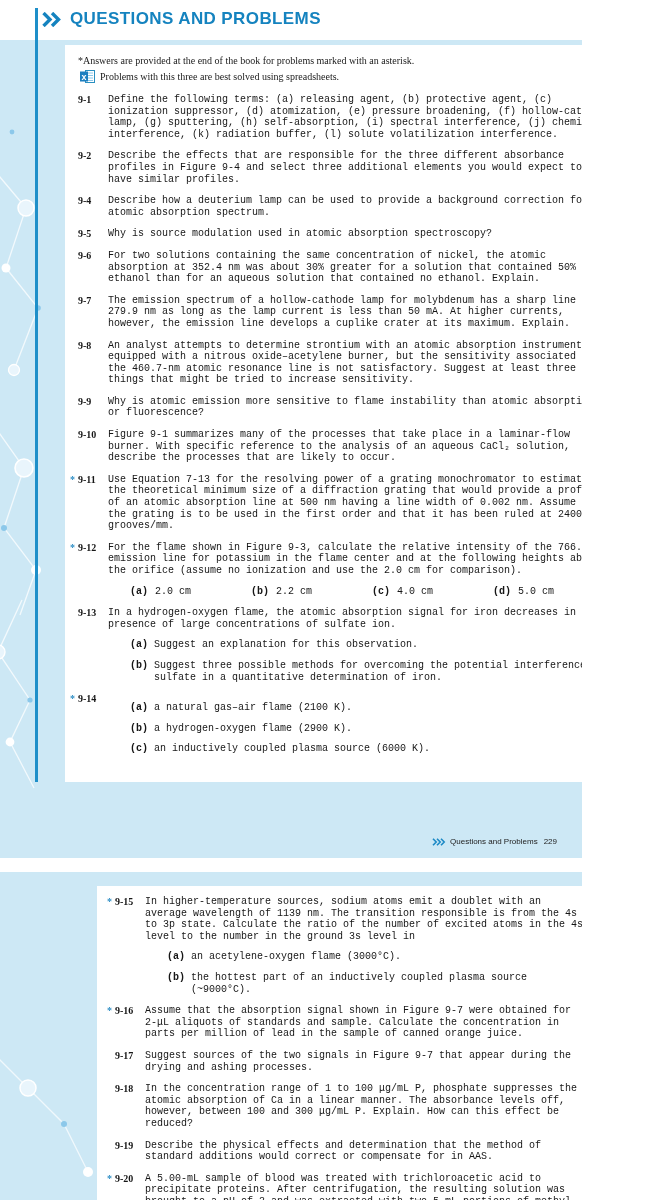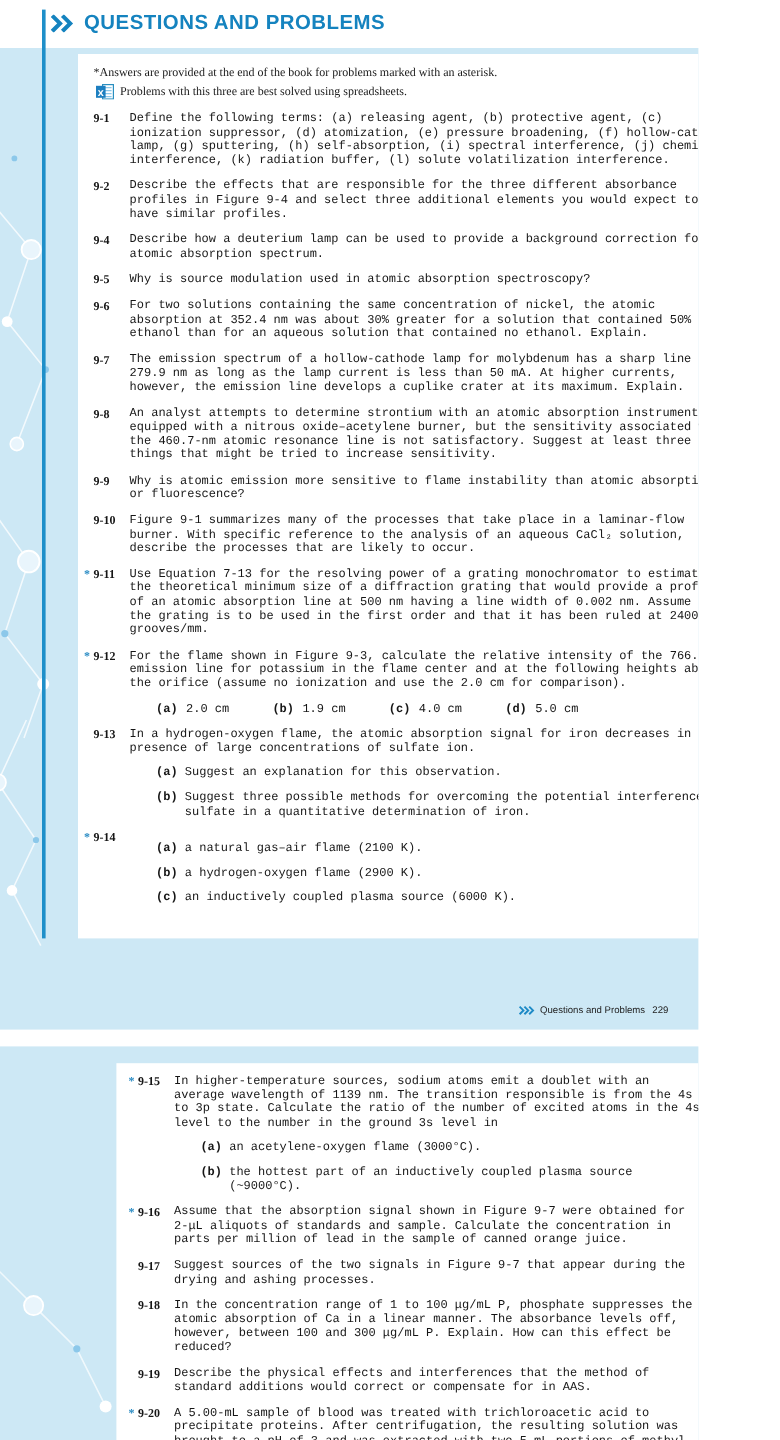--- a/index.html
+++ b/index.html
@@ -28,21 +28,21 @@
   .note { font-size:10px; line-height:13px; color:#1a1a1a; }
   .note-icon-row { display:flex; align-items:center; gap:5px; margin-top:3px; margin-left:2px; }
   .notes-wrap { margin-bottom:11px; }
 
   .problem { display:flex; margin-bottom:10px; font-size:10px; line-height:11.6px; color:#161616; }
   .p-num { width:30px; flex:none; font-weight:bold; position:relative; white-space:nowrap; }
   .p-star { position:absolute; left:-8px; color:#2b8cc4; font-weight:bold; }
   .p-body { flex:1;font-family:Liberation Mono, monospace; }
   .subs-block .subitem { display:flex; margin-top:9px; margin-left:22px; }
   .subs-block .sub-label { width:24px; flex:none; font-weight:bold; }
-  .subs-inline { display:flex; margin-top:9px; margin-left:22px; }
+  .subs-inline { display:flex; margin-top:9px; margin-left:22px;gap:24px; }
   .subs-inline .subitem { width:97px; flex:none; }
   .subs-inline .sub-label { font-weight:bold; margin-right:7px; }
 
   .footer { position:absolute; top:837px; right:25px; display:flex; align-items:center; gap:4px;
             font-family:"Liberation Sans","DejaVu Sans",sans-serif; font-size:8px; color:#222222; }
   .footer .page-num { font-weight:normal; margin-left:2px; }
 </style>
 </head>
 <body>
 
@@ -170,21 +170,21 @@
           <div class="p-body">
             <div class="p-text">Use Equation 7-13 for the resolving power of a grating monochromator to estimate the theoretical minimum size of a diffraction grating that would provide a profile of an atomic absorption line at 500 nm having a line width of 0.002 nm. Assume that the grating is to be used in the first order and that it has been ruled at 2400 grooves/mm.</div>
           </div>
         </div>
         <div class="problem">
           <div class="p-num"><span class="p-star">*</span><span>9-12</span></div>
           <div class="p-body">
             <div class="p-text">For the flame shown in Figure 9-3, calculate the relative intensity of the 766.5-nm emission line for potassium in the flame center and at the following heights above the orifice (assume no ionization and use the 2.0 cm for comparison).</div>
             <div class="subs-inline">
               <div class="subitem"><span class="sub-label">(a)</span><span class="sub-text">2.0 cm</span></div>
-              <div class="subitem"><span class="sub-label">(b)</span><span class="sub-text">1.9 cm</span></div>
+              <div class="subitem"><span class="sub-label">(b)</span><span class="sub-text">2.2 cm</span></div>
               <div class="subitem"><span class="sub-label">(c)</span><span class="sub-text">4.0 cm</span></div>
               <div class="subitem"><span class="sub-label">(d)</span><span class="sub-text">5.0 cm</span></div>
             </div>
           </div>
         </div>
         <div class="problem">
           <div class="p-num"><span>9-13</span></div>
           <div class="p-body">
             <div class="p-text">In a hydrogen-oxygen flame, the atomic absorption signal for iron decreases in the presence of large concentrations of sulfate ion.</div>
             <div class="subs-block">
@@ -272,21 +272,21 @@
         </div>
         <div class="problem">
           <div class="p-num"><span>9-18</span></div>
           <div class="p-body">
             <div class="p-text">In the concentration range of 1 to 100 μg/mL P, phosphate suppresses the atomic absorption of Ca in a linear manner. The absorbance levels off, however, between 100 and 300 μg/mL P. Explain. How can this effect be reduced?</div>
           </div>
         </div>
         <div class="problem">
           <div class="p-num"><span>9-19</span></div>
           <div class="p-body">
-            <div class="p-text">Describe the physical effects and interferences that the method of standard additions would correct or compensate for in AAS.</div>
+            <div class="p-text">Describe the physical effects and determination that the method of standard additions would correct or compensate for in AAS.</div>
           </div>
         </div>
         <div class="problem">
           <div class="p-num"><span class="p-star">*</span><span>9-20</span></div>
           <div class="p-body">
             <div class="p-text">A 5.00-mL sample of blood was treated with trichloroacetic acid to precipitate proteins. After centrifugation, the resulting solution was brought to a pH of 3 and was extracted with two 5-mL portions of methyl isobutyl ketone containing the organic lead complexing agent APCD. The extract was aspirated directly into an air-acetylene flame yielding an absorbance of 0.454 at 283.3 nm. Five-milliliter aliquots of standard solutions containing 0.240 and 0.475 ppm Pb were treated in the same way and yielded absorbances of 0.412 and 0.642. Calculate the concentration Pb (ppm) in the sample assuming that Beer’s law is followed.</div>
           </div>
         </div>
       </div>
   </div>

